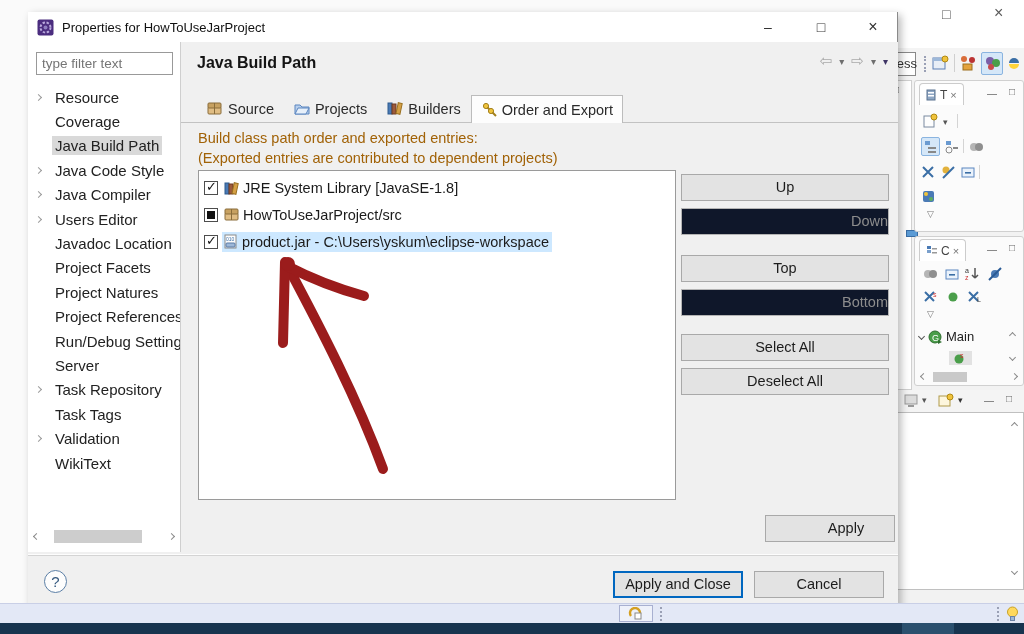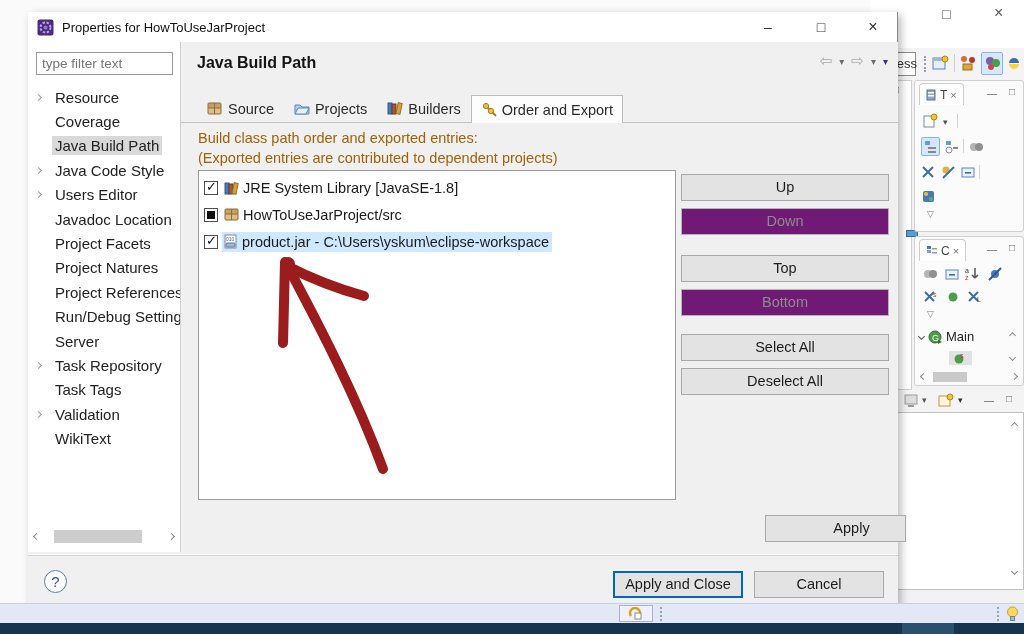--- a/index.html
+++ b/index.html
@@ -57,23 +57,23 @@
 
   .listbox { position:absolute; left:17px; top:128px; width:478px; height:330px; background:#fff; border:1px solid #9a9a9a; padding-top:3px; }
   .entry-row { display:flex; align-items:center; height:27px; padding-left:5px; font-size:14.5px; }
   .cb { width:14px; height:14px; border:1px solid #4d4d4d; background:#fff; position:relative; flex:none; }
   .cb .tick { position:absolute; left:1px; top:-3px; font-size:13px; color:#111; }
   .cb .part { position:absolute; left:2px; top:2px; width:8px; height:8px; background:#111; }
   .entry-body { display:flex; align-items:center; gap:4px; margin-left:4px; padding:2px 3px 2px 2px; }
   .entry-row.selected .entry-body { background:#cde8ff; }
 
   .btn { background:#e3e3e3; border:1px solid #a9a9a9; font-size:14.5px; color:#1c1c1c; text-align:center; font-family:inherit; }
-  .btn.disabled { background:#701a75; color:#8d8d8d; border-color:#b4b4b4; }
+  .btn.disabled { background:#0f172a; color:#8d8d8d; border-color:#b4b4b4;text-align:right; }
   .order-btn { position:absolute; left:500px; width:208px; height:27px; line-height:25px; }
-  .apply-btn { position:absolute; left:584px; top:473px; width:141px; height:27px; line-height:25px;padding-left:32px; }
+  .apply-btn { position:absolute; left:584px; top:473px; width:130px; height:27px; line-height:25px;padding-left:32px; }
 
   .footer-sep { position:absolute; left:0; top:543px; width:870px; border-top:1px solid #d4d4d4; box-shadow:0 -1px 0 #fdfdfd; }
   .footer { position:absolute; left:0; top:544px; width:870px; height:59px; background:#f0f0f0; }
   .help-btn { position:absolute; left:16px; top:14px; width:23px; height:23px; border:1px solid #5b7fa6; border-radius:50%; color:#35597f; font-size:15px; text-align:center; line-height:21px; background:#fdfdfd; }
   .applyclose-btn { position:absolute; left:585px; top:15px; width:130px; height:27px; line-height:23px; border:2px solid #0067c0; }
   .cancel-btn { position:absolute; left:726px; top:15px; width:130px; height:27px; line-height:25px; }
 
   .ic { display:inline-block; vertical-align:middle; flex:none; }
 
   
@@ -307,20 +307,24 @@
           </div>
         <div class="tree-row selected">
             <span class="tree-label">Java Build Path</span>
           </div>
         <div class="tree-row">
             <span class="tree-arrow chev right sm" style="border-color:#9a9a9a;"></span>
             <span class="tree-label">Java Code Style</span>
           </div>
         <div class="tree-row">
             <span class="tree-arrow chev right sm" style="border-color:#9a9a9a;"></span>
+            <span class="tree-label">Java Compiler</span>
+          </div>
+        <div class="tree-row">
+            <span class="tree-arrow chev right sm" style="border-color:#9a9a9a;"></span>
             <span class="tree-label">Users Editor</span>
           </div>
         <div class="tree-row">
             <span class="tree-label">Javadoc Location</span>
           </div>
         <div class="tree-row">
             <span class="tree-label">Project Facets</span>
           </div>
         <div class="tree-row">
             <span class="tree-label">Project Natures</span>

